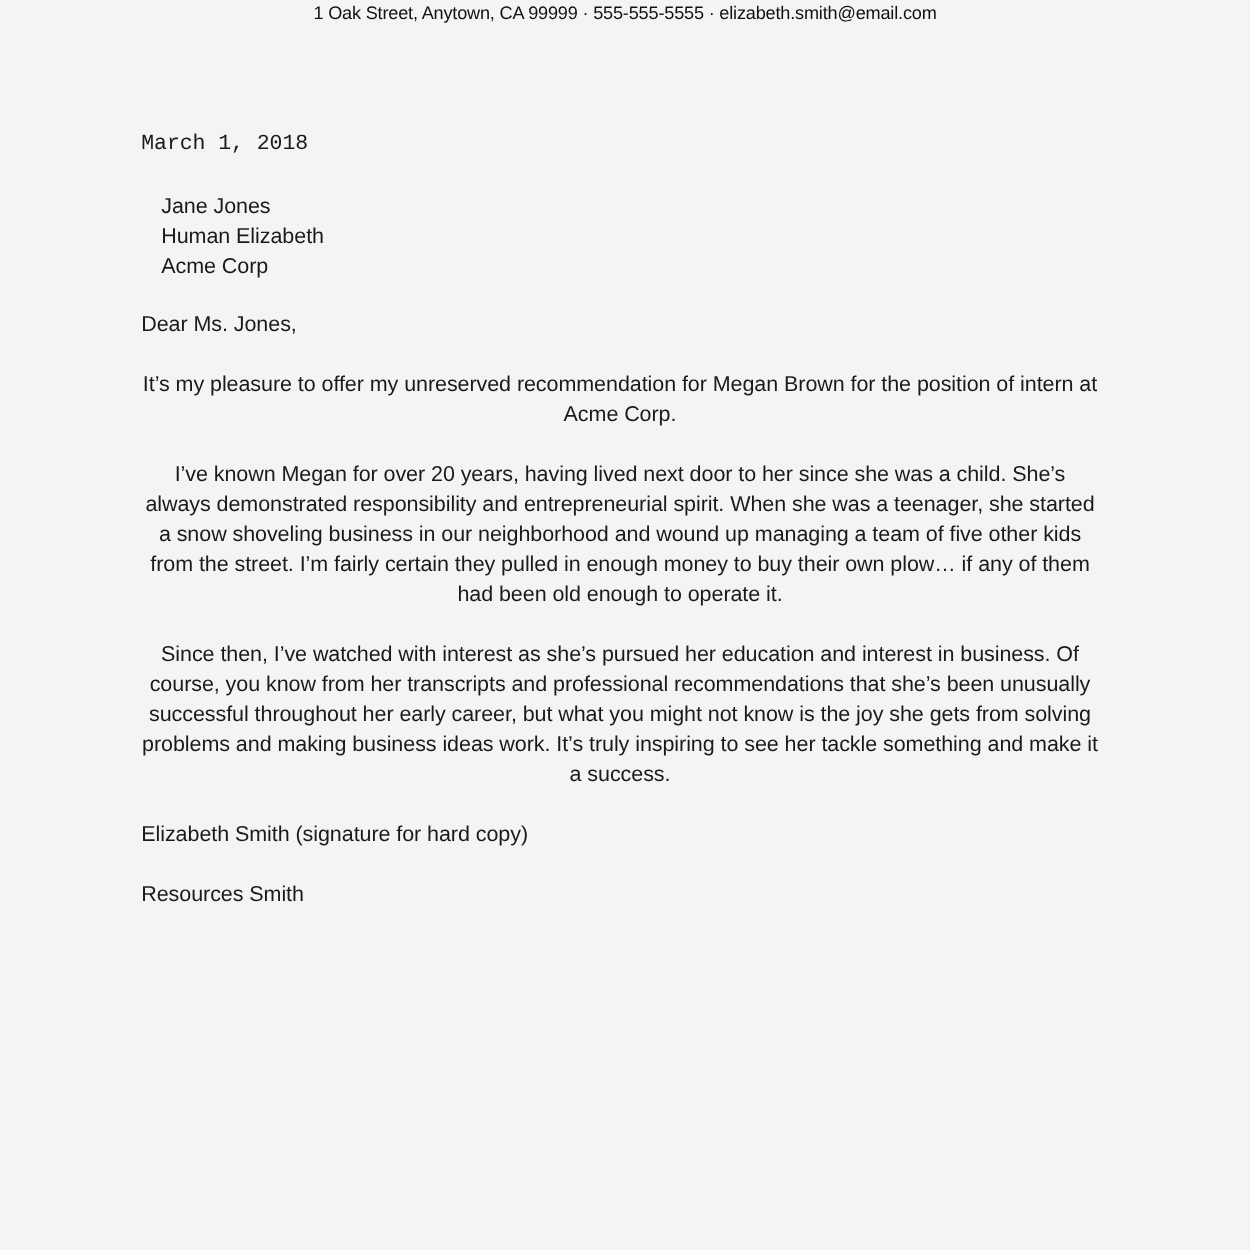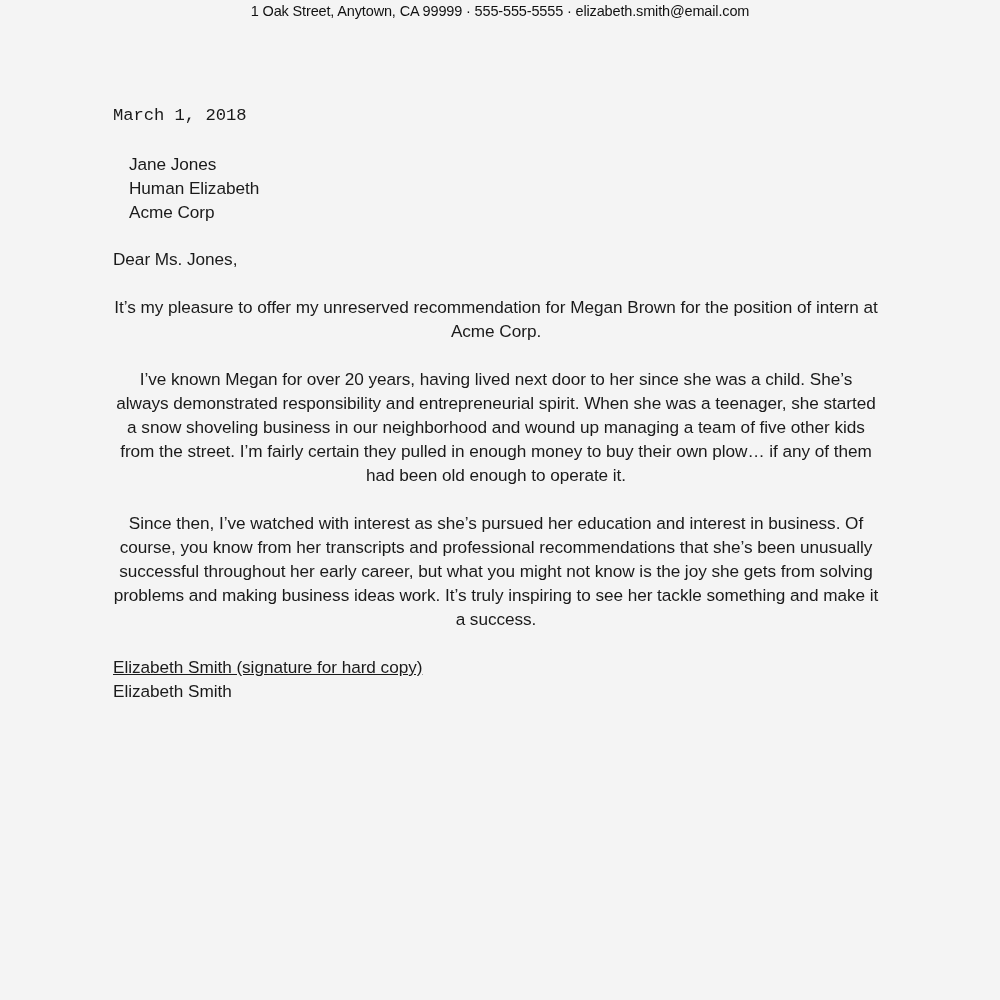--- a/index.html
+++ b/index.html
@@ -71,21 +71,21 @@
   .para {
     margin: 0 0 24px 0;
     text-align: center;
   }
 
   .closing-block {
     margin-bottom: 23px;
   }
 
   .signature-line {
-    text-decoration: underline;
+    margin-bottom: 24px;
   }
 
   .signature-name {
     margin-bottom: 0;
   }
 </style>
 </head>
 <body>
 
 <div class="page">
@@ -106,16 +106,16 @@
 
     <p class="block salutation-block">Dear Ms. Jones,</p>
 
     <p class="block para">It’s my pleasure to offer my unreserved recommendation for Megan Brown for the position of intern at Acme Corp.</p>
     <p class="block para">I’ve known Megan for over 20 years, having lived next door to her since she was a child. She’s always demonstrated responsibility and entrepreneurial spirit. When she was a teenager, she started a snow shoveling business in our neighborhood and wound up managing a team of five other kids from the street. I’m fairly certain they pulled in enough money to buy their own plow… if any of them had been old enough to operate it.</p>
     <p class="block para">Since then, I’ve watched with interest as she’s pursued her education and interest in business. Of course, you know from her transcripts and professional recommendations that she’s been unusually successful throughout her early career, but what you might not know is the joy she gets from solving problems and making business ideas work. It’s truly inspiring to see her tackle something and make it a success.</p>
 
 
     <p class="block signature-line">Elizabeth Smith (signature for hard copy)</p>
 
-    <p class="block signature-name">Elizabeth Smith</p>
+    <p class="block signature-name">Resources Smith</p>
 
   </div>
 </div>
 
 </body></html>

